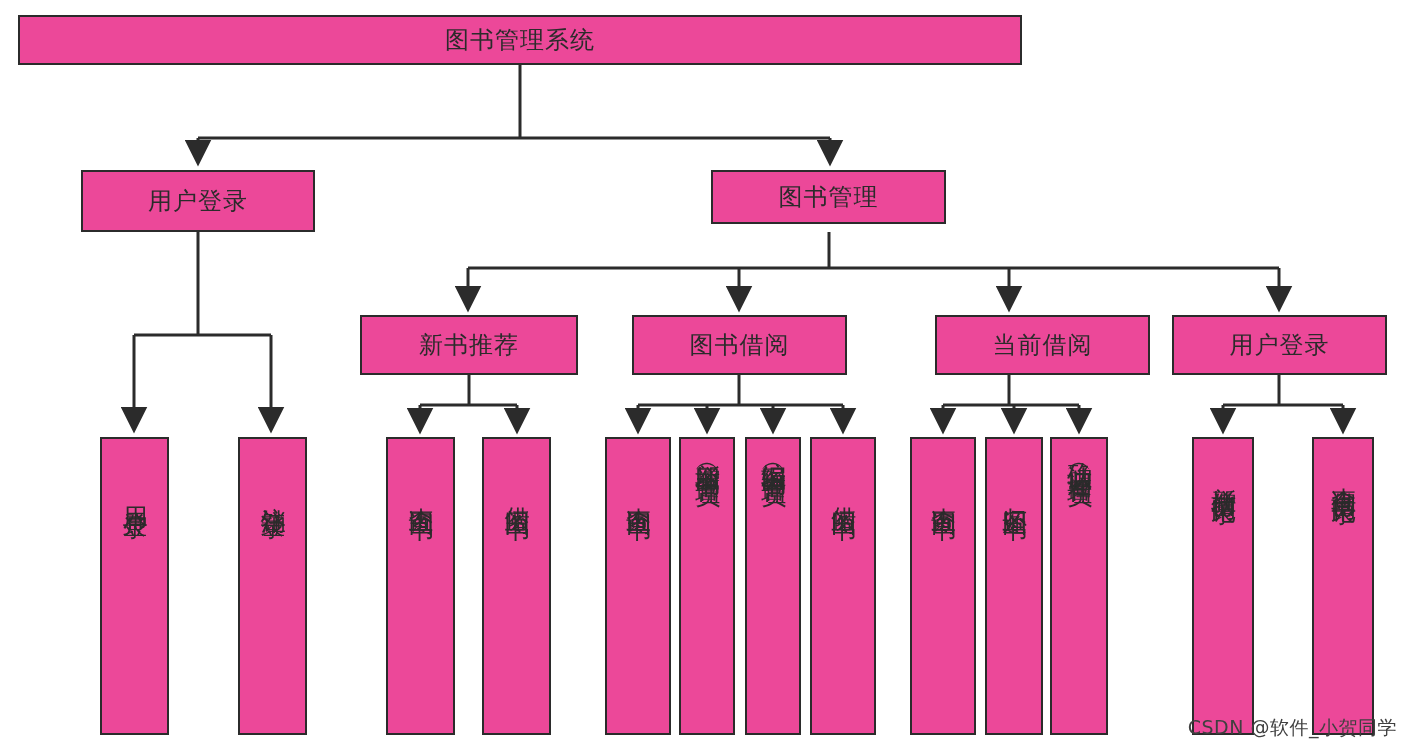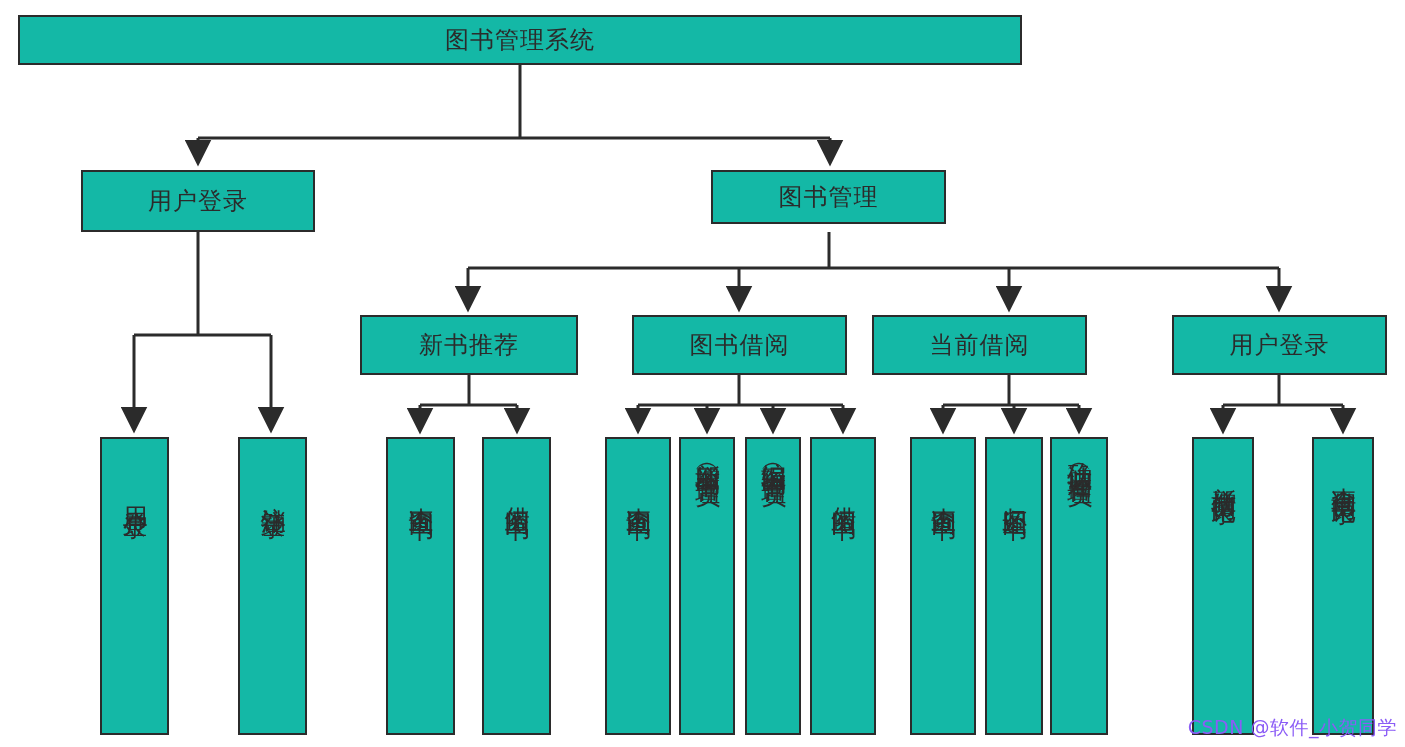--- a/index.html
+++ b/index.html
@@ -21,21 +21,21 @@
     position: absolute;
     left: 0;
     top: 0;
     width: 1405px;
     height: 747px;
   }
   .node {
     position: absolute;
     box-sizing: border-box;
     border: 2.5px solid #2b2b2b;
-    background: #14b8a6;
+    background: #ec4899;
     display: flex;
     align-items: center;
     justify-content: center;
     color: #2b2b2b;
   }
   .node-label {
     font-size: 24px;
     line-height: 1.2;
     letter-spacing: 1px;
     white-space: nowrap;
@@ -61,21 +61,21 @@
     margin-top: 4px;
   }
   .leaf.medlist .node-label {
     margin-top: 28px;
   }
   #watermark {
     position: absolute;
     right: 8px;
     bottom: 6px;
     font-size: 19px;
-    color: #8b5cf6;
+    color: #404040;
     letter-spacing: 0.5px;
     white-space: nowrap;
   }
 </style>
 </head>
 <body>
 
 <div id="canvas">
 
   <svg id="edges" viewBox="0 0 1405 747" xmlns="http://www.w3.org/2000/svg">
@@ -138,21 +138,21 @@
   <div class="node" id="node-l2-1" style="left: 711px; top: 170px; width: 235px; height: 54px;">
     <span class="node-label">图书管理</span>
   </div>
 
   <div class="node" id="node-l3-0" style="left: 360px; top: 315px; width: 218px; height: 60px;">
     <span class="node-label">新书推荐</span>
   </div>
   <div class="node" id="node-l3-1" style="left: 632px; top: 315px; width: 215px; height: 60px;">
     <span class="node-label">图书借阅</span>
   </div>
-  <div class="node" id="node-l3-2" style="left: 872px; top: 315px; width: 215px; height: 60px;">
+  <div class="node" id="node-l3-2" style="left: 935px; top: 315px; width: 215px; height: 60px;">
     <span class="node-label">当前借阅</span>
   </div>
   <div class="node" id="node-l3-3" style="left: 1172px; top: 315px; width: 215px; height: 60px;">
     <span class="node-label">用户登录</span>
   </div>
 
   <div class="node leaf short" id="node-leaf-0" style="left: 100px; top: 437px; width: 69px; height: 298px;">
     <span class="node-label">用户登录</span>
   </div>
   <div class="node leaf short" id="node-leaf-1" style="left: 238px; top: 437px; width: 69px; height: 298px;">

